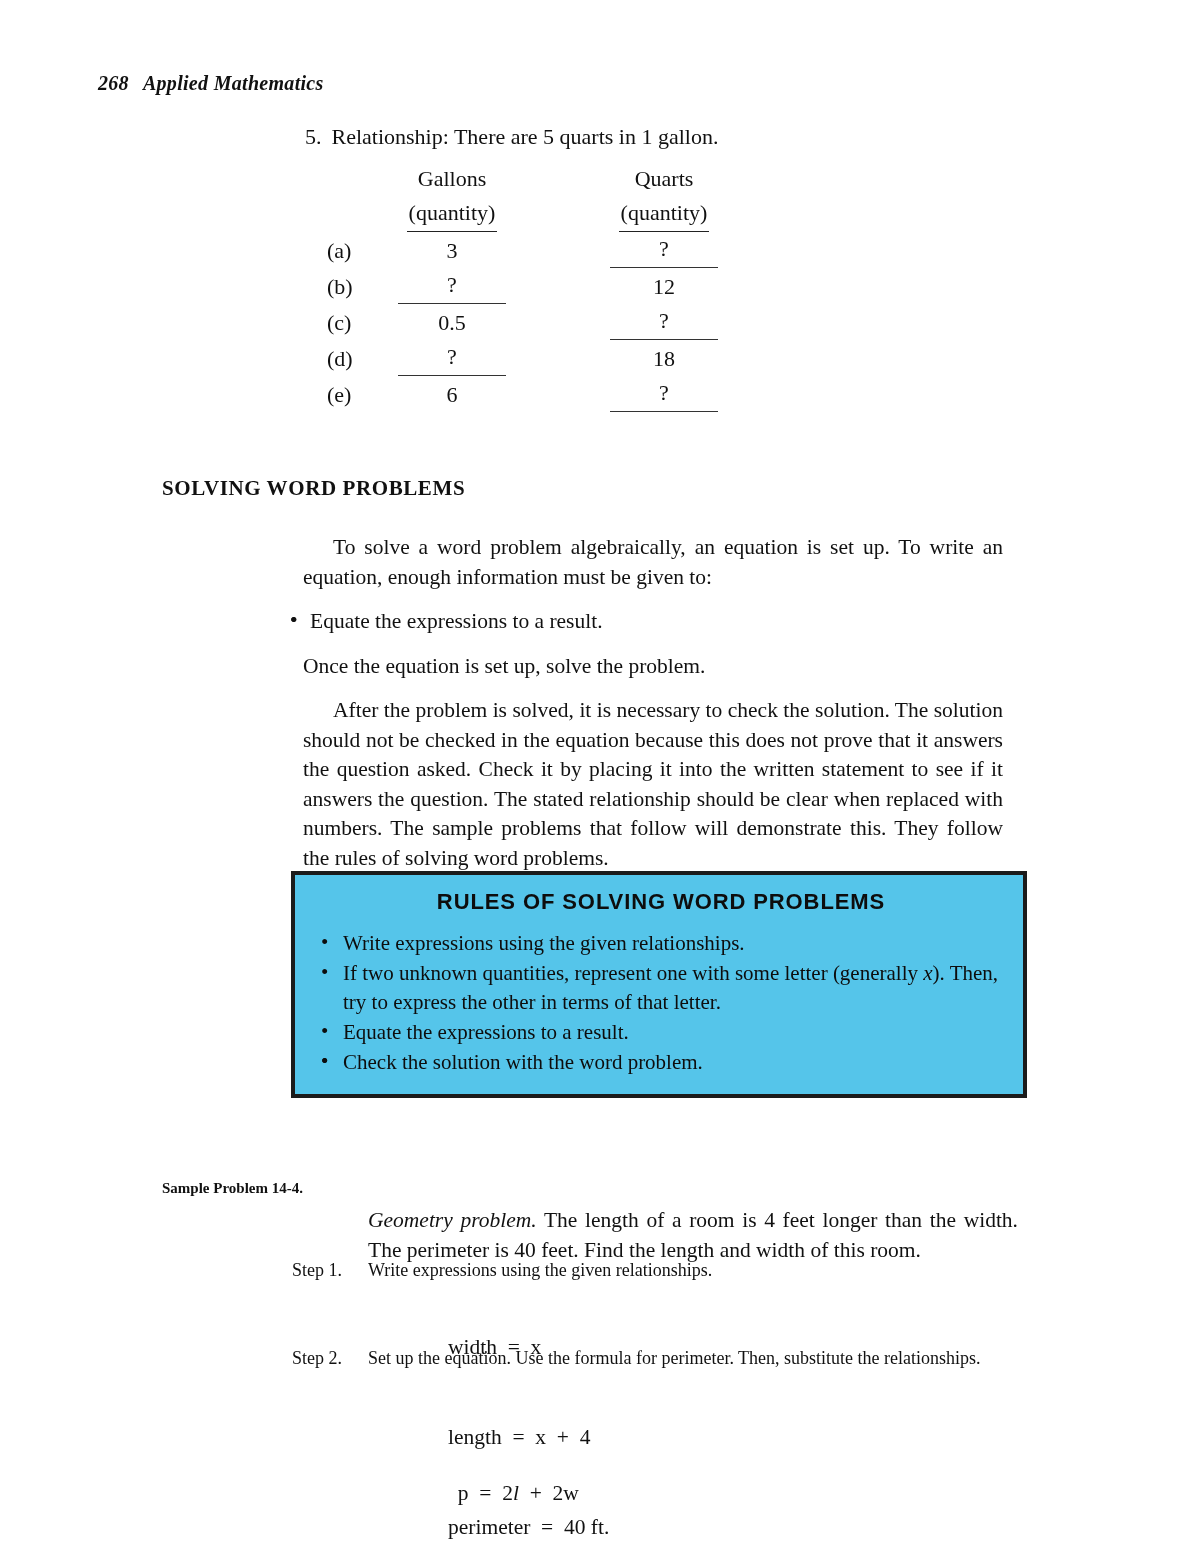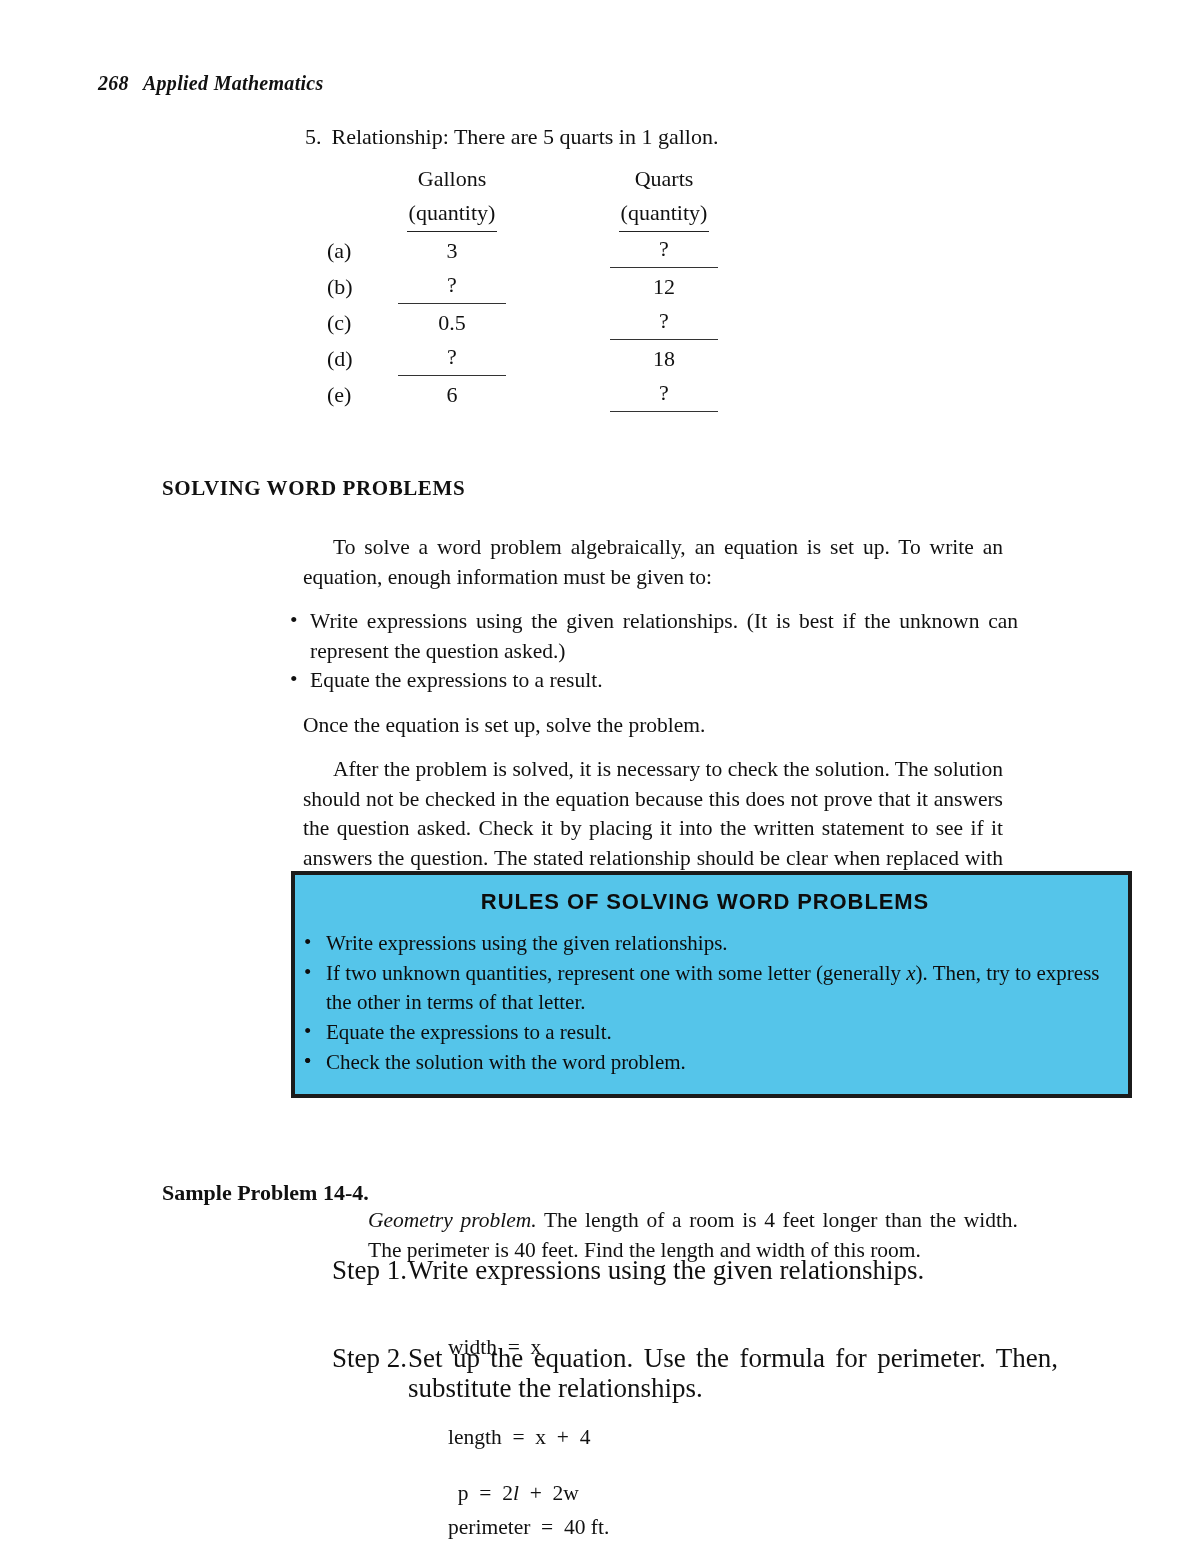--- a/index.html
+++ b/index.html
@@ -129,25 +129,25 @@
     position: absolute;
     left: 2px;
     top: -1px;
   }
 
   
   .rules-box {
     position: absolute;
     left: 291px;
     top: 871px;
-    width: 841px;
+    width: 736px;
     box-sizing: border-box;
     background: #55c5ea;
     border: 4px solid #1b1b1b;
-    padding: 14px 18px 16px 5px;
+    padding: 14px 18px 16px 22px;
   }
   .rules-title {
     font-family: "Liberation Sans", "DejaVu Sans", sans-serif;
     font-weight: bold;
     font-size: 22px;
     letter-spacing: 0.9px;
     text-align: center;
     color: #0d0d0d;
     margin-bottom: 14px;
   }
@@ -167,42 +167,41 @@
     top: -1px;
   }
 
   
   .sample-label {
     position: absolute;
     left: 162px;
     top: 1180px;
     font-family: "Liberation Serif", "DejaVu Serif", serif;
     font-weight: bold;
-    font-size: 22px;
+    font-size: 15px;
     white-space: nowrap;
   }
 
   .sample-body {
     position: absolute;
     left: 368px;
     top: 1206px;
     width: 650px;
     font-size: 21.5px;
     line-height: 29.5px;
     text-align: justify;
   }
   .sample-body em { font-style: italic; }
 
   .step-block {
     position: absolute;
     left: 292px;
     width: 726px;
-    font-size: 27px;
+    font-size: 18px;
     line-height: 29.5px;
-    margin-left: 40px;
   }
   .step-row {
     position: relative;
     padding-left: 76px;
     text-align: justify;
   }
   .step-row .step-tag {
     position: absolute;
     left: 0;
     top: 0;
@@ -289,21 +288,21 @@
       </tr>
     </tbody>
       </table>
   </div>
 
   <div class="section-head">SOLVING WORD PROBLEMS</div>
 
   <div class="body-block">
     <p class="indent">To solve a word problem algebraically, an equation is set up. To write an equation, enough information must be given to:</p>
     <div class="bullet-line">
-      <span class="dot">•</span><span>Write expressions using the given relationships. (It is best if the unknown can represent the question asked.)</span>
+      <span class="dot">•</span>
     </div>
     <div class="bullet-line">
       <span class="dot">•</span><span>Equate the expressions to a result.</span>
     </div>
     <p>Once the equation is set up, solve the problem.</p>
     <p class="indent">After the problem is solved, it is necessary to check the solution. The solution should not be checked in the equation because this does not prove that it answers the question asked. Check it by placing it into the written statement to see if it answers the question. The stated relationship should be clear when replaced with numbers. The sample problems that follow will demonstrate this. They follow the rules of solving word problems.</p>
   </div>
 
   <div class="rules-box">
     <div class="rules-title">RULES OF SOLVING WORD PROBLEMS</div>

